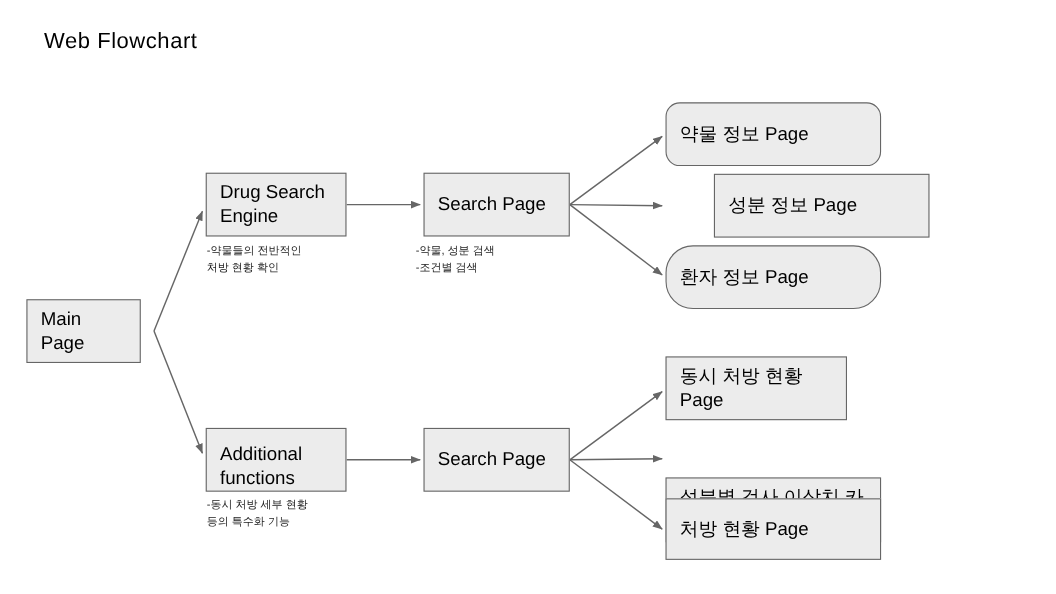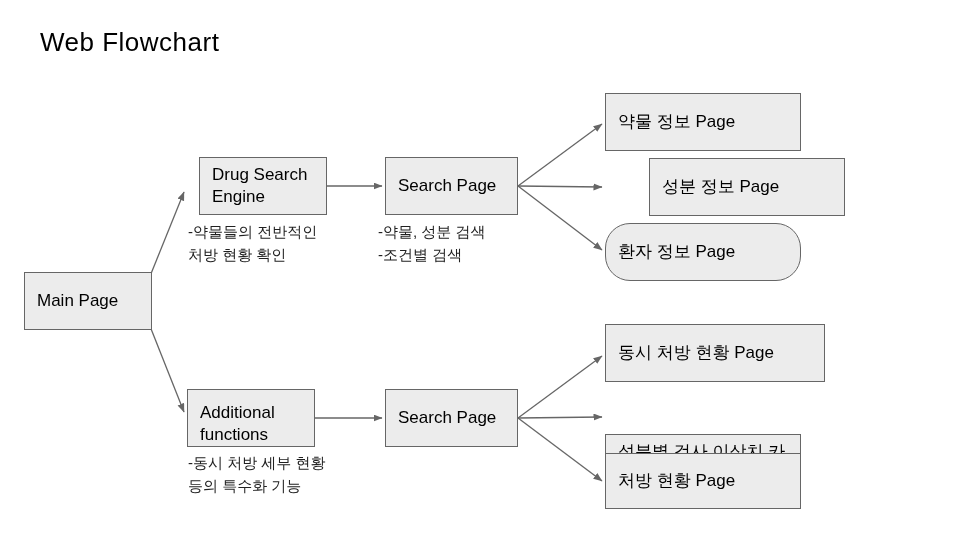--- a/index.html
+++ b/index.html
@@ -11,21 +11,21 @@
     position: relative;
     width: 960px;
     height: 540px;
     background: #ffffff;
     overflow: hidden;
   }
   .title {
     position: absolute;
     left: 40px;
     top: 27px;
-    font-size: 26px;
+    font-size: 20px;
     font-weight: 400;
     color: #000000;
     letter-spacing: 0.5px;
   }
   .arrow-layer {
     position: absolute;
     left: 0; top: 0;
     width: 960px; height: 540px;
     pointer-events: none;
   }
@@ -36,35 +36,35 @@
     box-sizing: border-box;
     display: flex;
     align-items: center;
     padding: 0 12px;
     font-size: 17px;
     line-height: 1.3;
     color: #000000;
   }
   .note {
     position: absolute;
-    font-size: 15px;
+    font-size: 10px;
     line-height: 1.5;
     color: #212121;
     white-space: pre-line;
   }
   
-  #n-main  { left: 24px;  top: 272px; width: 128px; height: 58px; }
-  #n-dse   { left: 187px; top: 157px; width: 128px; height: 58px; margin-left: 12px; }
+  #n-main  { left: 24px;  top: 272px; width: 104px; height: 58px; }
+  #n-dse   { left: 187px; top: 157px; width: 128px; height: 58px; }
   #n-spt   { left: 385px; top: 157px; width: 133px; height: 58px; }
-  #n-di    { left: 605px; top: 93px;  width: 196px; height: 58px; }
+  #n-di    { left: 605px; top: 93px;  width: 196px; height: 58px; border-radius: 13px; }
   #n-ii    { left: 605px; top: 158px; width: 196px; height: 58px; margin-left: 44px; }
   #n-pi    { left: 605px; top: 223px; width: 196px; height: 58px; border-radius: 25px; }
   #n-af    { left: 187px; top: 389px; width: 128px; height: 58px; align-items: flex-end; }
   #n-spb   { left: 385px; top: 389px; width: 133px; height: 58px; }
-  #n-cr    { left: 605px; top: 324px; width: 220px; height: 58px; }
+  #n-cr    { left: 605px; top: 324px; width: 165px; height: 58px; }
   #n-io    { left: 605px; top: 388px; width: 196px; height: 59px; margin-top: 46px; }
   #n-rs    { left: 605px; top: 453px; width: 196px; height: 56px; }
   
   #a-dse { left: 188px; top: 221px; }
   #a-spt { left: 378px; top: 221px; }
   #a-af  { left: 188px; top: 452px; }
   #a-spb { left: 378px; top: 452px; }
 </style>
 </head>
 <body>

